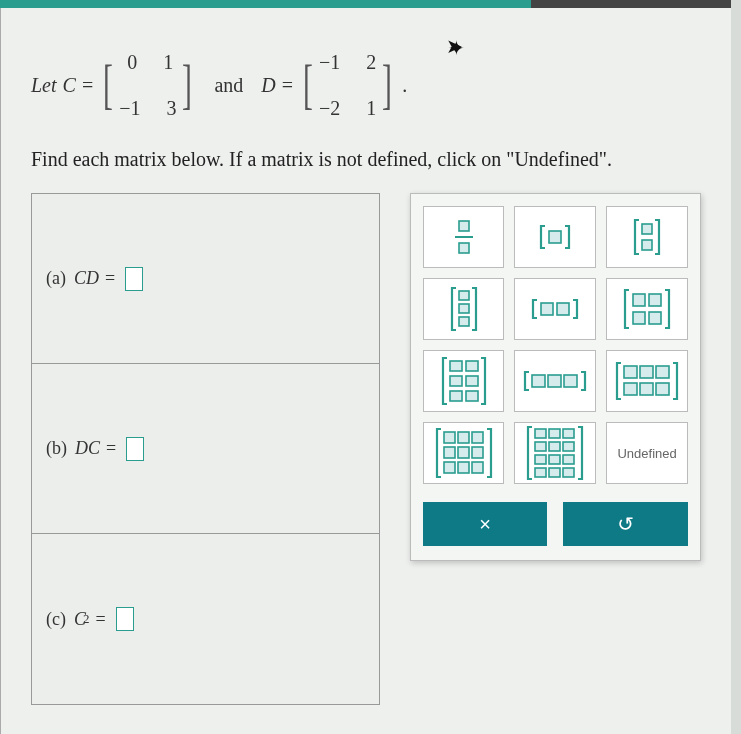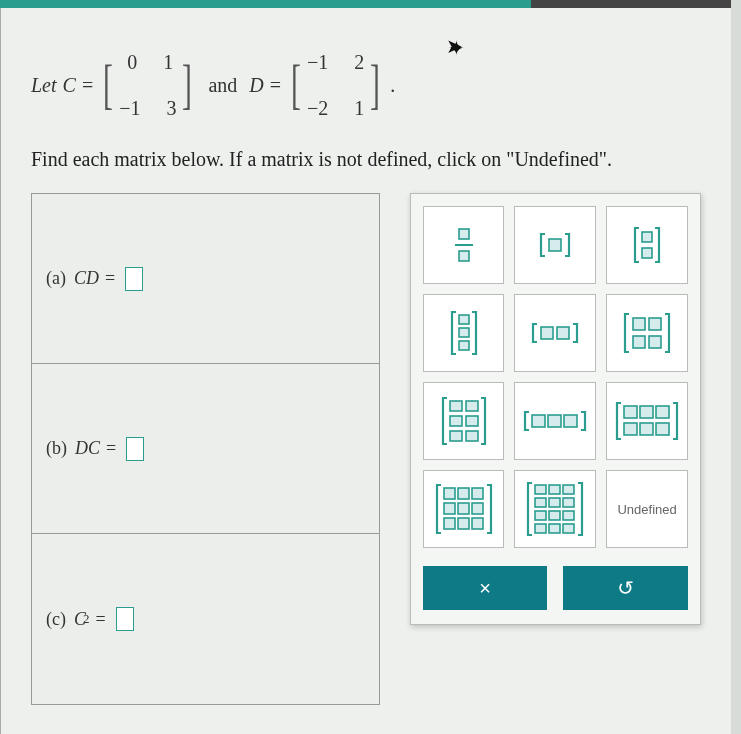--- a/index.html
+++ b/index.html
@@ -27,21 +27,21 @@
 .workarea { display:flex; gap:30px; align-items:flex-start; }
 .answers { border:1px solid #999; background:#eceeec; width: 360px; }
 .cell { border-bottom:1px solid #999; height: 170px; padding: 0 14px; display:flex; align-items:center; font-size:18px; font-style:italic;}
 .cell:last-child { border-bottom:none; }
 .label { font-style:normal; margin-right: 8px; }
 .eqbox { display:inline-block; width:18px; height:24px; border:1px solid #2a9d8f; background:#fff; vertical-align:middle; margin-left:4px;}
 .sup { font-size:13px; vertical-align:super; font-style:normal; margin-left:-3px;}
 
 .keypad { width: 300px; background:#f4f6f4; border:1px solid #bbb; box-shadow: 1px 2px 6px rgba(0,0,0,.2); padding:12px 12px 14px 12px; }
 .kgrid { display:grid; grid-template-columns: repeat(3, 1fr); gap:10px; }
-.kbtn { height:78px; background:#fff; border:1px solid #bbb; display:flex; align-items:center; justify-content:center; cursor:pointer; }
+.kbtn { height:62px; background:#fff; border:1px solid #bbb; display:flex; align-items:center; justify-content:center; cursor:pointer; }
 .kbtn svg { display:block; }
 .undef { font-family: Arial, sans-serif; font-size:13px; color:#666; }
 .krow2 { display:grid; grid-template-columns: 1fr 1fr; gap:16px; margin-top:18px; }
 .kact { height:44px; background:#0d7a86; color:#fff; border:none; display:flex; align-items:center; justify-content:center; font-size:20px; cursor:pointer; font-family: Arial, sans-serif;}
 
 .cursor { position:absolute; top: 36px; left: 448px; font-size:20px; color:#111; }
 
 
 .ic { stroke:#2a9d8f; stroke-width:2.2; fill:none; }
 .box { fill:#d6ecec; stroke:#2a9d8f; stroke-width:1.6; }
@@ -66,21 +66,21 @@
             <span>0</span>
             <span>1</span>
           </span>
         <span class="mrow">
             <span>−1</span>
             <span>3</span>
           </span>
       </span>
       <span class="bracket">]</span>
     </span>
-    <span style="font-style:normal;margin:0 6px;">and</span>
+    <span style="font-style:normal;margin:0 12px;">and</span>
     <span style="font-style:italic">D</span>
     <span style="font-style:normal">=</span>
     <span class="matrix">
       <span class="bracket">[</span>
       <span class="mrows">
         <span class="mrow">
             <span>−1</span>
             <span>2</span>
           </span>
         <span class="mrow">

